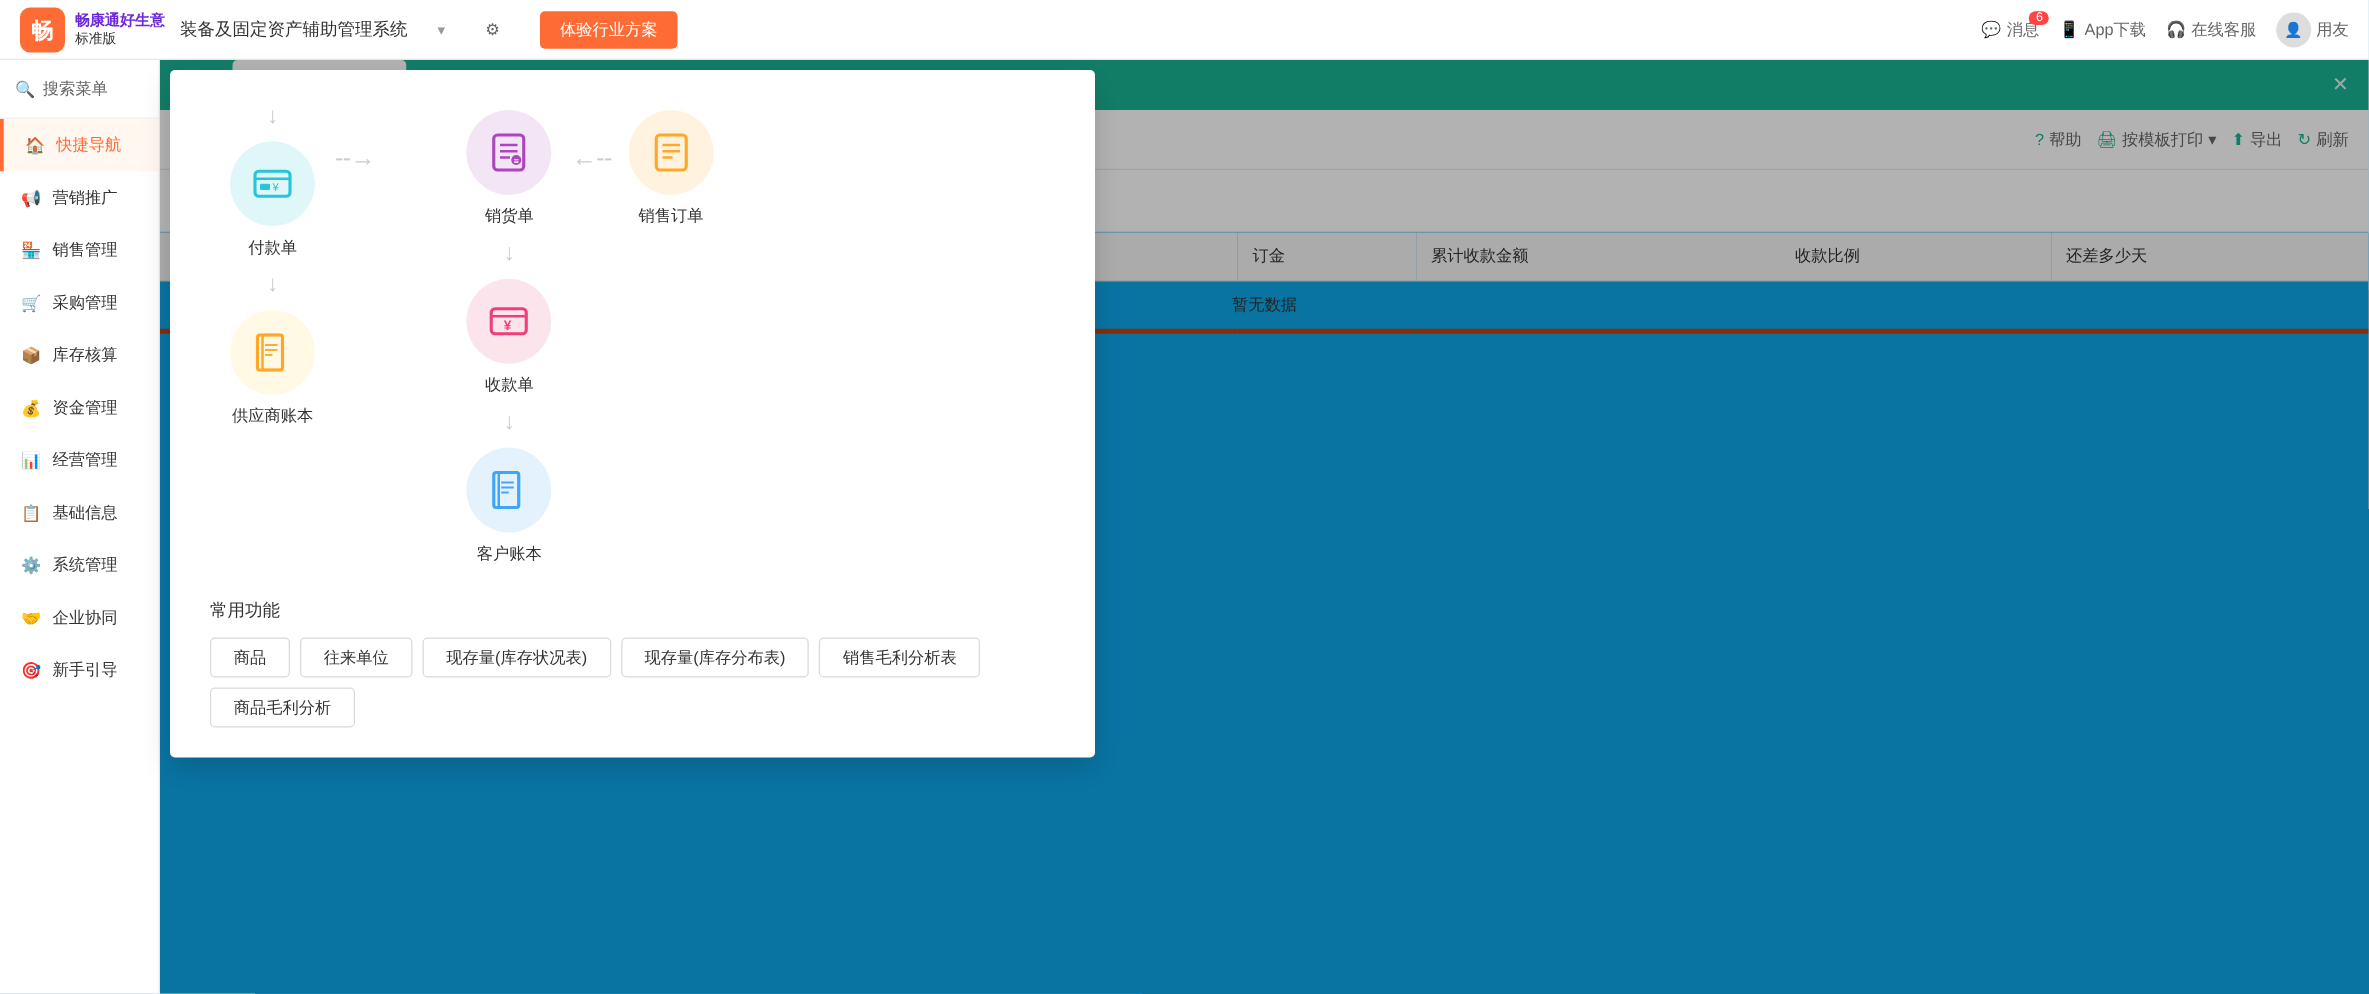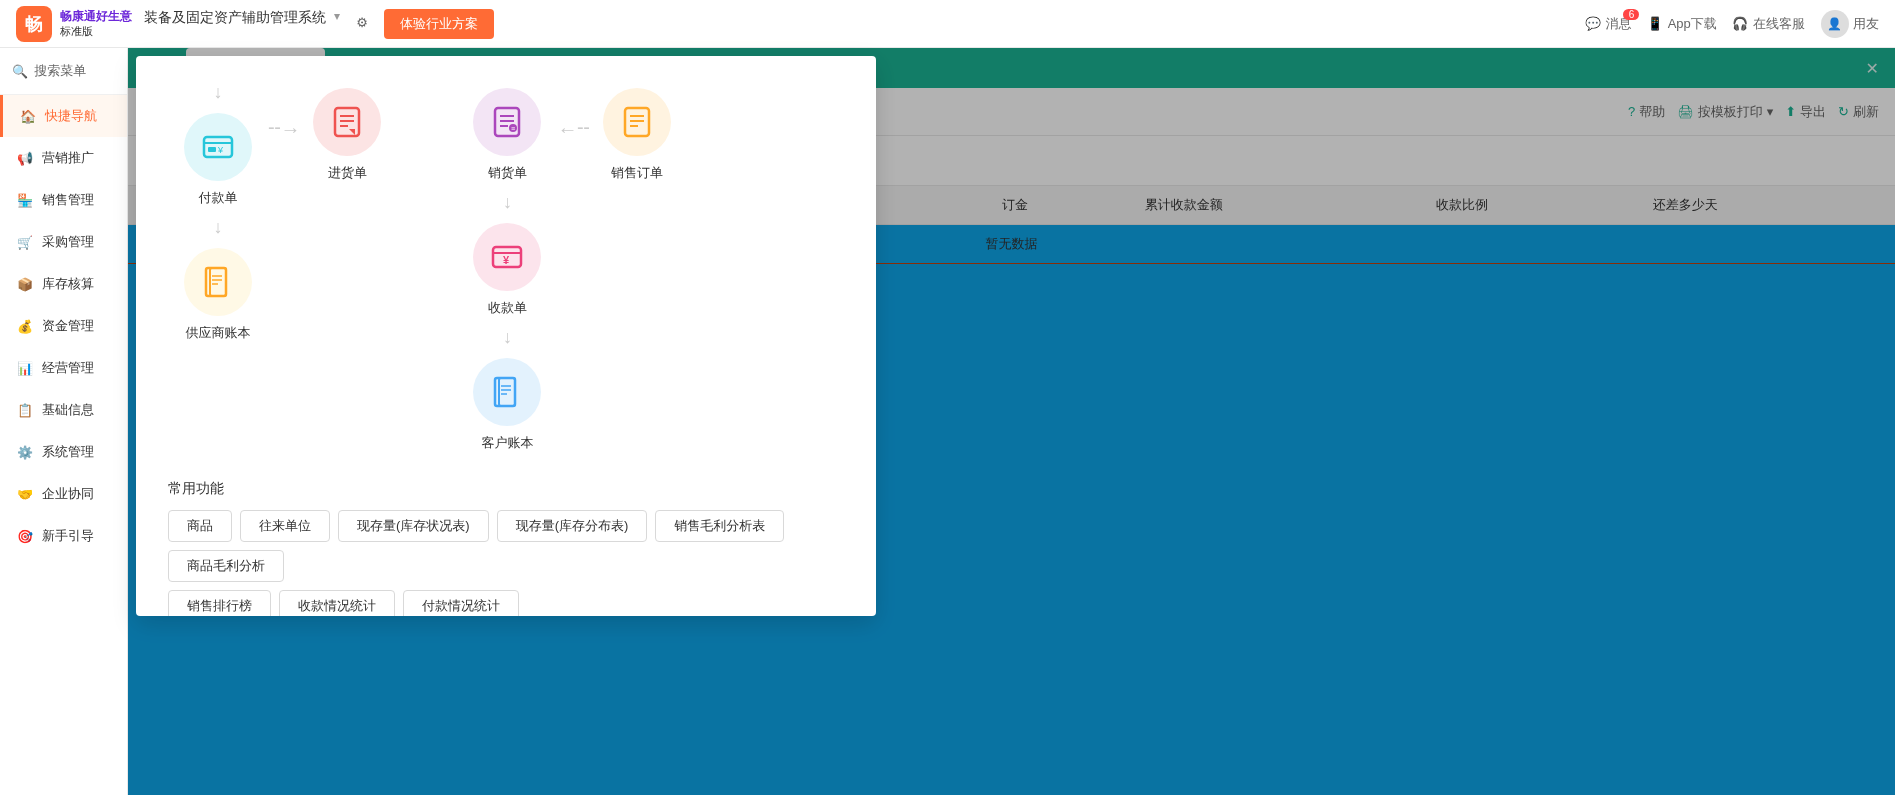--- a/index.html
+++ b/index.html
@@ -10,21 +10,21 @@
     .top-bar { height: 48px; background: #fff; display: flex; align-items: center; padding: 0 16px; border-bottom: 1px solid #e8e8e8; flex-shrink: 0; }
     .main-area { display: flex; flex: 1; overflow: hidden; }
     .sidebar { width: 128px; background: #fff; border-right: 1px solid #e8e8e8; flex-shrink: 0; display: flex; flex-direction: column; }
     .content-area { flex: 1; display: flex; flex-direction: column; overflow: hidden; }
 
     
     .logo-area { display: flex; align-items: center; gap: 8px; width: 128px; flex-shrink: 0; }
     .logo-icon { width: 36px; height: 36px; background: #ff6b35; border-radius: 8px; display: flex; align-items: center; justify-content: center; color: white; font-size: 18px; font-weight: bold; }
     .logo-text { font-size: 11px; color: #333; line-height: 1.3; }
     .logo-text .line1 { color: #6d28d9; font-weight: bold; font-size: 12px; }
-    .system-title { flex: 1; display: flex; align-items: flex-start; gap: 8px; }
+    .system-title { flex: 1; display: flex; align-items: center; gap: 24px; }
     .system-name { font-size: 14px; color: #333; font-weight: 500; }
     .dropdown-icon { color: #999; font-size: 12px; }
     .settings-icon { width: 28px; height: 28px; display: flex; align-items: center; justify-content: center; color: #666; cursor: pointer; }
     .trial-btn { background: #ff6b35; color: white; border: none; padding: 6px 16px; border-radius: 4px; cursor: pointer; font-size: 13px; }
     .top-right { display: flex; align-items: center; gap: 16px; margin-left: auto; }
     .top-right-item { display: flex; align-items: center; gap: 4px; color: #666; font-size: 13px; cursor: pointer; position: relative; }
     .badge { position: absolute; top: -6px; right: -8px; background: #ff4444; color: white; border-radius: 8px; font-size: 10px; padding: 0 4px; min-width: 16px; text-align: center; }
     .user-avatar { width: 28px; height: 28px; background: #ddd; border-radius: 50%; display: flex; align-items: center; justify-content: center; font-size: 12px; color: #666; }
 
     
@@ -55,21 +55,21 @@
     .filter-label { color: #333; font-size: 13px; }
     .more-conditions { color: #666; font-size: 13px; cursor: pointer; }
     .query-btn { background: #ff6b35; color: white; border: none; padding: 5px 20px; border-radius: 4px; cursor: pointer; font-size: 13px; }
     .settings-btn-small { border: 1px solid #d9d9d9; background: #fff; color: #333; padding: 5px 12px; border-radius: 4px; cursor: pointer; font-size: 12px; }
     .status-select { border: 1px solid #d9d9d9; border-radius: 4px; padding: 4px 10px; font-size: 13px; min-width: 120px; }
 
     
     .table-area { flex: 1; overflow: auto; background: #0ea5e9; }
     .data-table { width: 100%; border-collapse: collapse; }
     .data-table th { background: #f5f5f5; padding: 10px 12px; text-align: left; font-size: 13px; color: #333; border-bottom: 1px solid #e8e8e8; white-space: nowrap; font-weight: normal; }
-    .data-table td { padding: 10px 12px; font-size: 13px; color: #333; border-bottom: 1px solid #c2410c; }
+    .data-table td { padding: 10px 12px; font-size: 13px; color: #333; border-bottom: 4px solid #c2410c; }
     .no-data { text-align: center; padding: 60px; color: #999; font-size: 14px; }
 
     
     .modal-overlay { position: fixed; top: 48px; left: 128px; right: 0; bottom: 0; background: rgba(0,0,0,0.3); z-index: 100; display: flex; align-items: flex-start; justify-content: flex-start; }
     .modal { background: #fff; border-radius: 4px; width: 740px; max-height: 560px; overflow: hidden; position: relative; margin: 8px 0 0 8px; box-shadow: 0 8px 24px rgba(0,0,0,0.15); }
     .modal-content { padding: 24px 32px; }
     .flow-node { display: flex; flex-direction: column; align-items: center; gap: 8px; padding: 8px 16px; }
     .flow-circle { width: 68px; height: 68px; border-radius: 50%; display: flex; align-items: center; justify-content: center; font-size: 28px; }
     .flow-label { font-size: 13px; color: #333; }
     .flow-arrow-v { color: #ccc; font-size: 16px; text-align: center; padding: 2px 0; }
@@ -295,34 +295,20 @@
                 </svg>
             </div>
             <span class="flow-label">供应商账本</span>
           </div>
         </div>
 
         <div style="display:flex; align-items:flex-start; padding-top:36px;">
           <span style="color:#ccc; font-size:20px; letter-spacing:-3px; display:flex; align-items:center;">- - →</span>
         </div>
 
-        <div style="display:flex; flex-direction:column; align-items:center;">
-          <div class="flow-node">
-            <div class="flow-circle" style="background:#fce4e4;">
-              <svg width="36" height="36" viewBox="0 0 36 36">
-                  <rect x="6" y="4" width="24" height="28" rx="3" fill="none" stroke="#ef5350" stroke-width="2.5"></rect>
-                  <line x1="11" y1="12" x2="25" y2="12" stroke="#ef5350" stroke-width="2"></line>
-                  <line x1="11" y1="17" x2="25" y2="17" stroke="#ef5350" stroke-width="2"></line>
-                  <line x1="11" y1="22" x2="19" y2="22" stroke="#ef5350" stroke-width="2"></line>
-                  <path d="M20 25 L26 25 L26 31 Z" fill="#ef5350"></path>
-                </svg>
-            </div>
-            <span class="flow-label">进货单</span>
-          </div>
-        </div>
 
         <div style="width:60px;"></div>
 
         <div style="display:flex; flex-direction:column; align-items:center;">
           <div class="flow-node">
             <div class="flow-circle" style="background:#f3e5f5;">
               <svg width="36" height="36" viewBox="0 0 36 36">
                   <rect x="6" y="4" width="24" height="28" rx="3" fill="none" stroke="#ab47bc" stroke-width="2.5"></rect>
                   <line x1="11" y1="12" x2="25" y2="12" stroke="#ab47bc" stroke-width="2"></line>
                   <line x1="11" y1="17" x2="25" y2="17" stroke="#ab47bc" stroke-width="2"></line>
@@ -382,22 +368,17 @@
       <div class="common-functions">
         <div class="cf-title">常用功能</div>
         <div class="cf-buttons">
           <button class="cf-btn">商品</button>
           <button class="cf-btn">往来单位</button>
           <button class="cf-btn">现存量(库存状况表)</button>
           <button class="cf-btn">现存量(库存分布表)</button>
           <button class="cf-btn">销售毛利分析表</button>
           <button class="cf-btn">商品毛利分析</button>
         </div>
-        <div class="cf-buttons" style="margin-top:8px;">
-          <button class="cf-btn">销售排行榜</button>
-          <button class="cf-btn">收款情况统计</button>
-          <button class="cf-btn">付款情况统计</button>
-        </div>
       </div>
     </div>
 
   </div>
 </div>
 
 </body></html>

